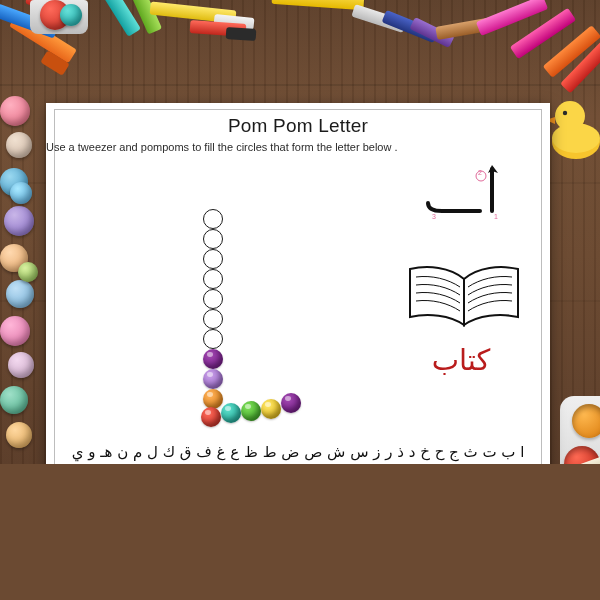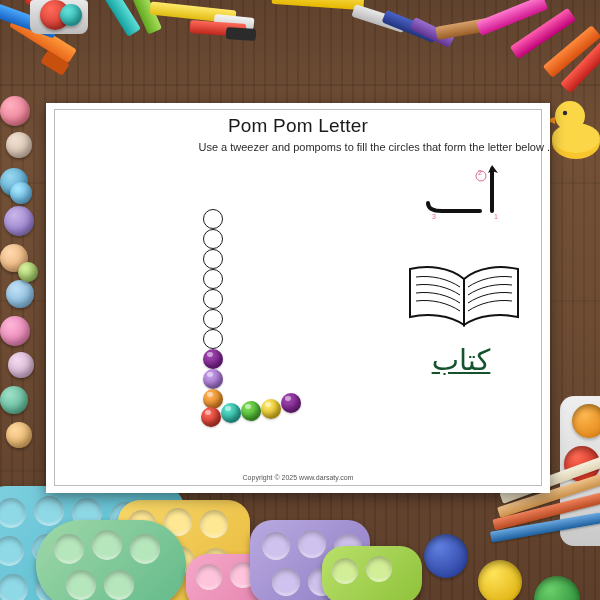--- a/index.html
+++ b/index.html
@@ -11,21 +11,21 @@
     height: 600px;
     overflow: hidden;
     font-family: "Liberation Sans", sans-serif;
     background: #6b4a32;
   }
 
   
   #scene {
     position: relative;
     width: 600px;
-    height: 600px;
+    height: 464px;
     overflow: hidden;
     background:
       repeating-linear-gradient(90deg,
         rgba(0,0,0,0.07) 0px, rgba(0,0,0,0.07) 2px,
         rgba(255,255,255,0.02) 2px, rgba(255,255,255,0.02) 11px),
       linear-gradient(180deg, #5d3f2a 0%, #704d33 25%, #6a482f 55%, #5a3b27 100%);
   }
 
   
   .grain {
@@ -118,21 +118,21 @@
     top: 12px;
     text-align: center;
     font-size: 19px;
     color: #1b1b1b;
     letter-spacing: .2px;
   }
   #subtitle {
     position: absolute;
     left: 0; right: 0;
     top: 38px;
-    text-align: right;
+    text-align: left;
     font-size: 11px;
     color: #2b2b2b;
   }
 
   
   #letter-trace {
     position: absolute;
     right: 26px;
     top: 60px;
     width: 104px;
@@ -172,24 +172,23 @@
     width: 124px;
     height: 70px;
   }
   #word-ar {
     position: absolute;
     right: 34px;
     top: 240px;
     width: 110px;
     text-align: center;
     font-size: 29px;
-    color: #14532d;
+    color: #b91c1c;
     font-family: "DejaVu Sans", sans-serif;
     direction: rtl;
-    text-decoration: underline;
   }
   #word-en {
     position: absolute;
     right: 34px;
     top: 285px;
     width: 110px;
     text-align: center;
     font-size: 20px;
     color: #111;
   }
@@ -394,16 +393,17 @@
         <path d="M14 40 C30 38, 46 42, 58 50" stroke="#111" stroke-width="1" fill="none"></path>
         <path d="M110 16 C94 14, 78 18, 66 26" stroke="#111" stroke-width="1" fill="none"></path>
         <path d="M110 24 C94 22, 78 26, 66 34" stroke="#111" stroke-width="1" fill="none"></path>
         <path d="M110 32 C94 30, 78 34, 66 42" stroke="#111" stroke-width="1" fill="none"></path>
         <path d="M110 40 C94 38, 78 42, 66 50" stroke="#111" stroke-width="1" fill="none"></path>
       </svg>
     </div>
 
     <div id="word-ar">كتاب</div>
 
+    <div id="alphabet">ا ب ت ث ج ح خ د ذ ر ز س ش ص ض ط ظ ع غ ف ق ك ل م ن هـ و ي</div>
     <div id="copyright">Copyright © 2025  www.darsaty.com</div>
   </div>
 
 </div>
 
 </body></html>

